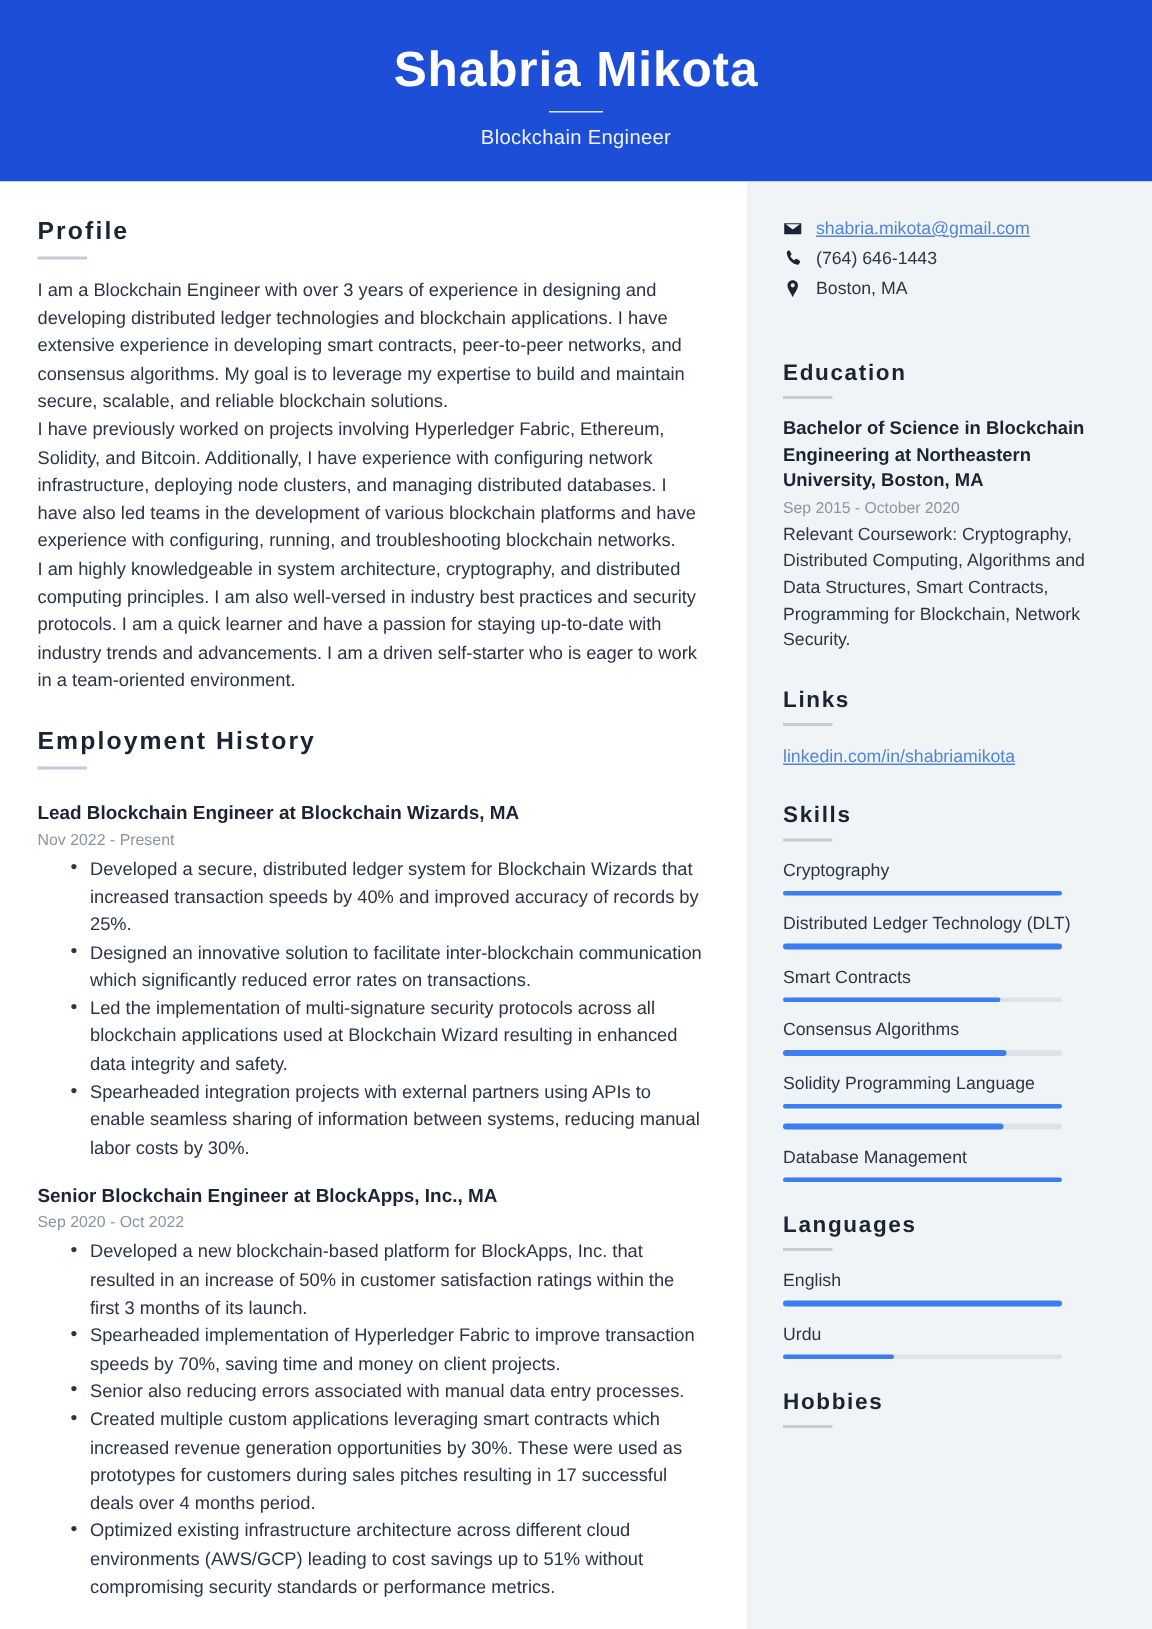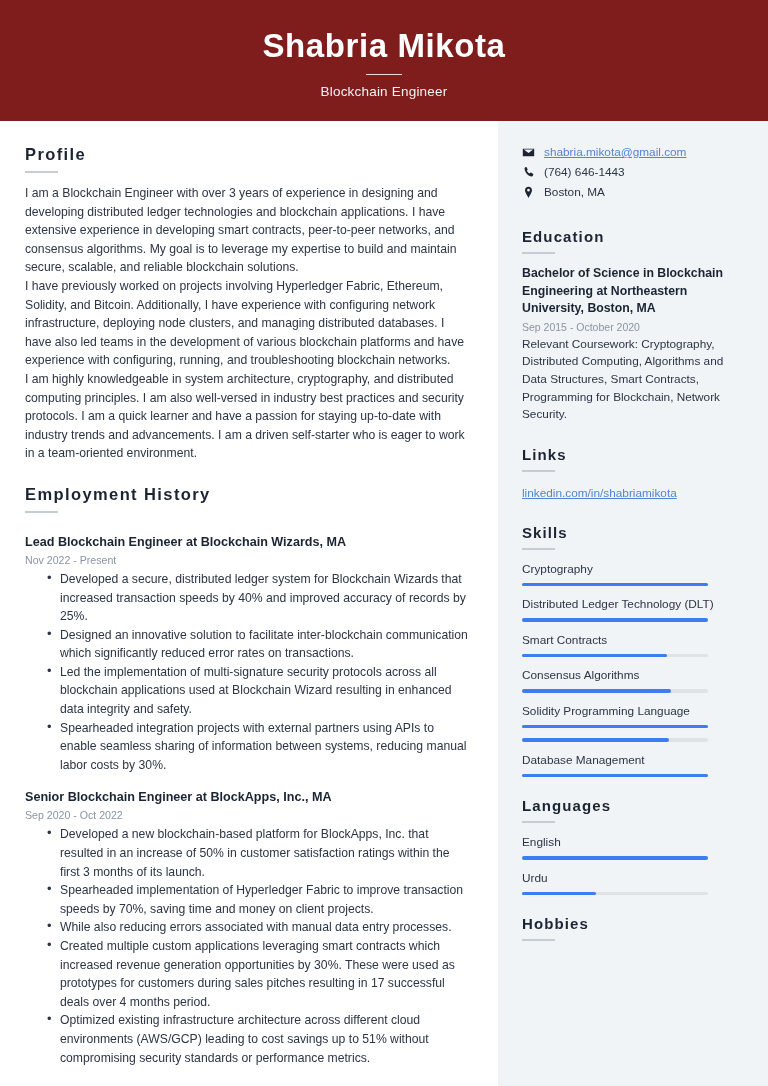--- a/index.html
+++ b/index.html
@@ -15,21 +15,21 @@
     position: relative;
     width: 768px;
     height: 1086px;
     background: #ffffff;
   }
 
   
   .header {
     width: 768px;
     height: 121px;
-    background: #7f1d1d;
+    background: #1d4ed8;
     display: flex;
     flex-direction: column;
     align-items: center;
     justify-content: center;
     padding-top: 6px;
   }
   .header-name {
     font-size: 33px;
     font-weight: 700;
     color: #ffffff;
@@ -126,21 +126,21 @@
     left: 0;
     top: -1px;
     font-size: 13px;
     color: #2b3545;
   }
   .sec-block { margin-bottom: 22px; }
   .sec-block.employment { margin-bottom: 0; }
   .job + .job { margin-top: 14px; }
 
   
-  .contact-list { margin-bottom: 26px; }
+  .contact-list { margin-bottom: 38px; }
   .contact-row {
     display: flex;
     align-items: center;
     gap: 9px;
     min-height: 19px;
     margin-bottom: 1px;
   }
   .contact-icon {
     width: 13px;
     height: 13px;
@@ -250,21 +250,21 @@
             <li>Spearheaded integration projects with external partners using APIs to enable seamless sharing of information between systems, reducing manual labor costs by 30%.</li>
           </ul>
         </div>
 
         <div class="job">
           <div class="job-title">Senior Blockchain Engineer at BlockApps, Inc., MA</div>
           <div class="job-date">Sep 2020 - Oct 2022</div>
           <ul class="bullets">
             <li>Developed a new blockchain-based platform for BlockApps, Inc. that resulted in an increase of 50% in customer satisfaction ratings within the first 3 months of its launch.</li>
             <li>Spearheaded implementation of Hyperledger Fabric to improve transaction speeds by 70%, saving time and money on client projects.</li>
-            <li>While also reducing errors associated with manual data entry processes.</li>
+            <li>Senior also reducing errors associated with manual data entry processes.</li>
             <li>Created multiple custom applications leveraging smart contracts which increased revenue generation opportunities by 30%. These were used as prototypes for customers during sales pitches resulting in 17 successful deals over 4 months period.</li>
             <li>Optimized existing infrastructure architecture across different cloud environments (AWS/GCP) leading to cost savings up to 51% without compromising security standards or performance metrics.</li>
           </ul>
         </div>
       </div>
 
     </div>
 
     <div class="sidebar">
 

